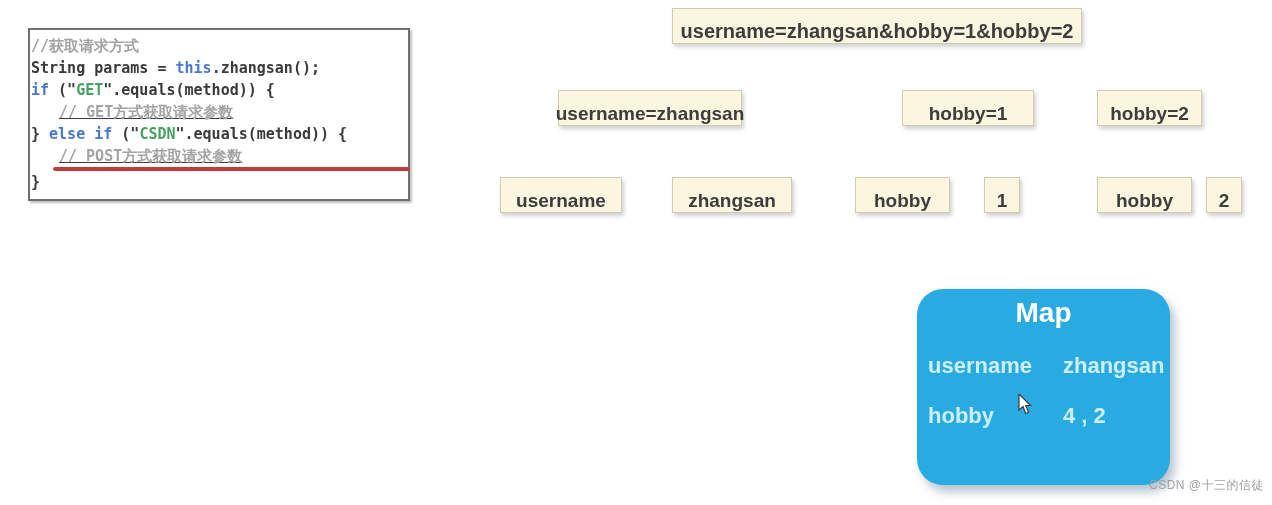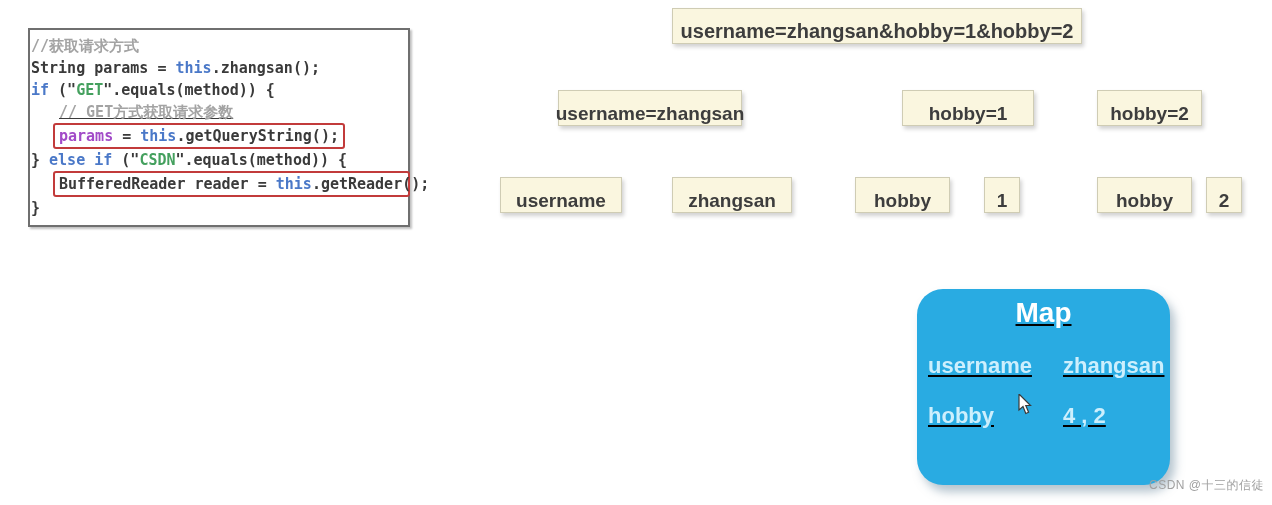--- a/index.html
+++ b/index.html
@@ -55,21 +55,20 @@
   #box-tok3   {left:984px; top:177px; width:36px;}
   #box-tok4   {left:1097px;top:177px; width:95px;}
   #box-tok5   {left:1206px;top:177px; width:36px;}
 
   
   .map-card{
     position:absolute; left:917px; top:289px; width:253px; height:196px;
     box-sizing:border-box; background:var(--map-bg); border-radius:26px;
     box-shadow:5px 7px 10px rgba(110,140,160,0.5);
     padding:8px 11px 0 11px;
-    text-decoration:underline;
   }
   .map-title{
     text-align:center; color:var(--map-title);
     font-size:28px; font-weight:bold; line-height:32px;
   }
   .map-row{
     display:grid; grid-template-columns:135px auto;
     color:var(--map-row); font-size:22px; font-weight:bold; line-height:30px;
   }
   .map-row.first{margin-top:22px;}
@@ -90,28 +89,25 @@
 <div class="canvas">
 
   <div class="code-block">
     <div id="code-lines">
         <div>
           <div class="code-line"><span class="tok-cmt">//获取请求方式</span></div>
           <div class="code-line"><span class="tok-plain">String params = </span><span class="tok-kw">this</span><span class="tok-plain">.zhangsan();</span></div>
           <div class="code-line"><span class="tok-kw">if</span><span class="tok-plain"> ("</span><span class="tok-str">GET</span><span class="tok-plain">".equals(method)) {</span></div>
           <div class="code-line ind1"><span class="tok-cmt">// GET方式获取请求参数</span></div>
         </div>
-        <div class="red-box">
-          <div class="code-line"><span class="tok-var">params</span><span class="tok-plain"> = </span><span class="tok-kw">this</span><span class="tok-plain">.getQueryString();</span></div>
-        </div>
         <div>
           <div class="code-line"><span class="tok-plain">} </span><span class="tok-kw">else</span><span class="tok-plain"> </span><span class="tok-kw">if</span><span class="tok-plain"> ("</span><span class="tok-str">CSDN</span><span class="tok-plain">".equals(method)) {</span></div>
+          <div class="code-line ind1"><span class="tok-cmt">// POST方式获取请求参数</span></div>
         </div>
         <div class="red-box full">
-          <div class="code-line"><span class="tok-plain">BufferedReader reader = </span><span class="tok-kw">this</span><span class="tok-plain">.getReader();</span></div>
         </div>
         <div>
           <div class="code-line"><span class="tok-plain">}</span></div>
         </div>
       </div>
   </div>
 
   <div class="tag-box" id="box-full">
     <span>username=zhangsan&amp;hobby=1&amp;hobby=2</span>
   </div>

